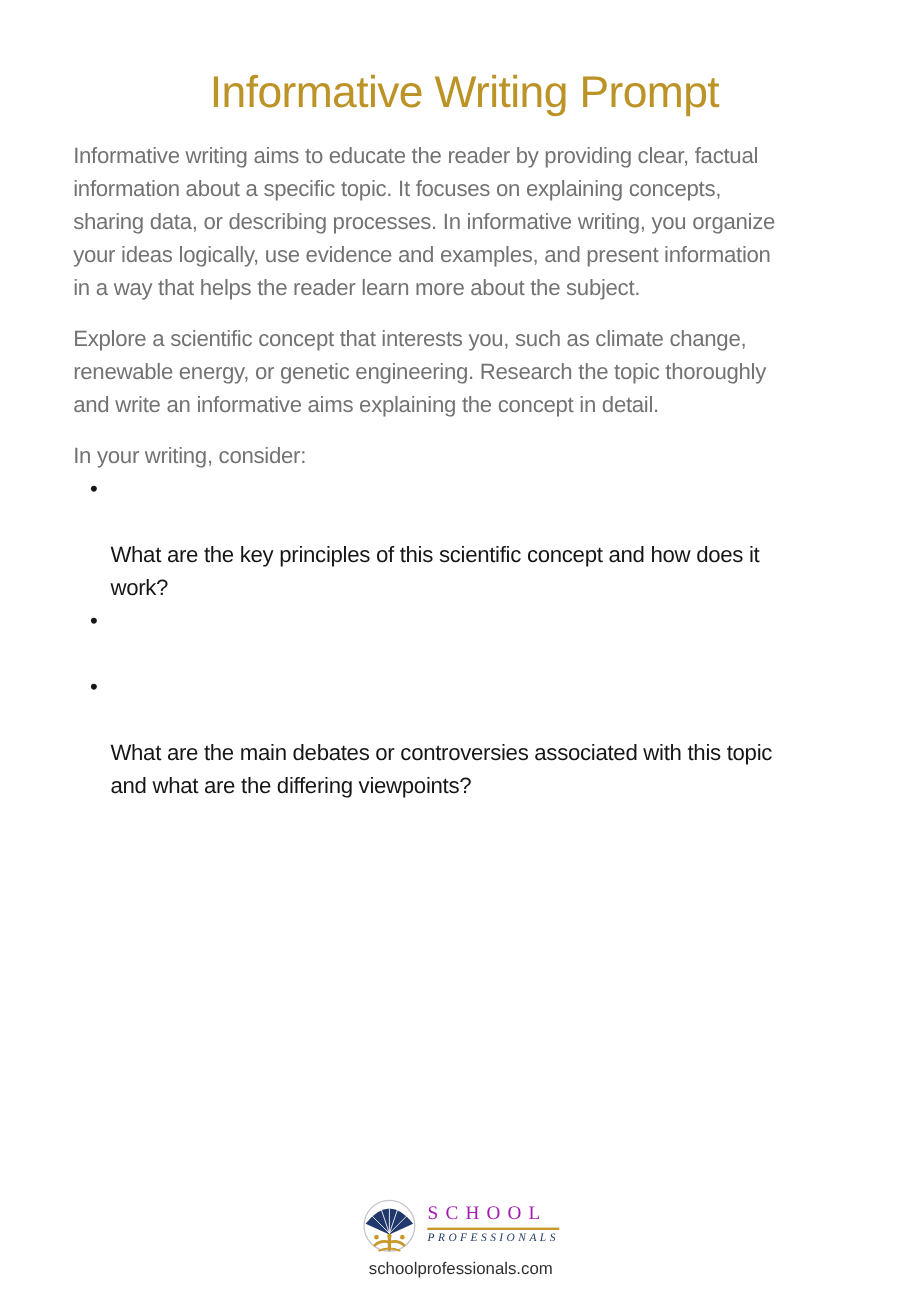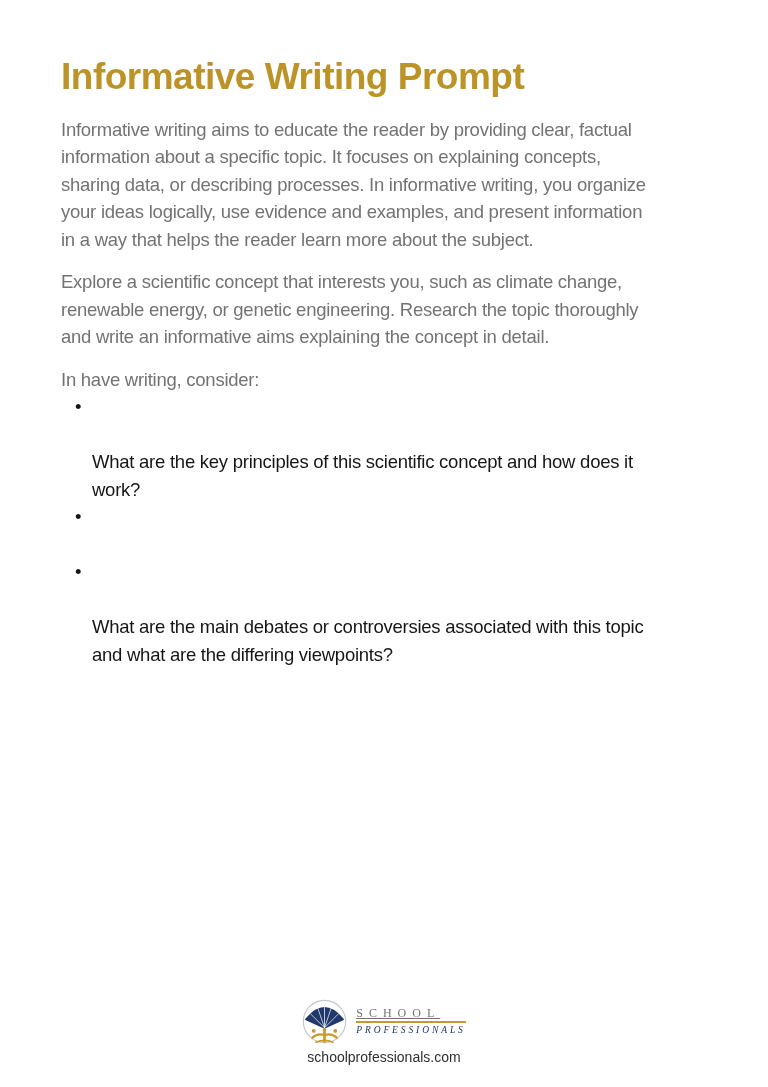--- a/index.html
+++ b/index.html
@@ -10,25 +10,26 @@
     position: relative;
     font-family: "Liberation Sans", sans-serif;
     color: #161616;
     overflow: hidden;
   }
   .sheet { width: 100%; height: 100%; position: relative; background: #ffffff; }
   .content { padding: 44px 55px 0 61px; }
 
   .doc-title {
     font-size: 37px;
-    font-weight: bold;
+    font-weight: normal;
     color: #BC9327;
     letter-spacing: -0.5px;
     margin: 12px 0 17px 0;
     line-height: 1.15;
+    text-align: center;
   }
 
   .para {
     font-size: 18.5px;
     line-height: 27.5px;
     letter-spacing: -0.25px;
     color: #737373;
     white-space: pre-line;
     margin: 0 0 15px 0;
   }
@@ -61,26 +62,25 @@
   }
   .logo-row {
     display: flex;
     align-items: center;
     gap: 9px;
   }
   .logo-icon { width: 45px; height: 45px; display: block; }
   .logo-text { display: flex; flex-direction: column; }
   .logo-name {
     font-family: "Liberation Serif", serif;
-    font-size: 12px;
+    font-size: 16px;
     letter-spacing: 6px;
-    color: #737373;
+    color: #a21caf;
     line-height: 1.05;
     white-space: nowrap;
-    text-decoration: underline;
   }
   .logo-rule { height: 2px; background: #C9992C; margin: 2px 0 2px 0; }
   .logo-sub {
     font-family: "Liberation Serif", serif;
     font-size: 9.5px;
     letter-spacing: 2.9px;
     color: #20386B;
     line-height: 1.2;
     white-space: nowrap;
     font-style: italic;
@@ -103,21 +103,21 @@
     <p class="para">Informative writing aims to educate the reader by providing clear, factual
 information about a specific topic. It focuses on explaining concepts,
 sharing data, or describing processes. In informative writing, you organize
 your ideas logically, use evidence and examples, and present information
 in a way that helps the reader learn more about the subject.</p>
 
     <p class="para">Explore a scientific concept that interests you, such as climate change,
 renewable energy, or genetic engineering. Research the topic thoroughly
 and write an informative aims explaining the concept in detail.</p>
 
-    <p class="para consider">In have writing, consider:</p>
+    <p class="para consider">In your writing, consider:</p>
 
     <ul class="bullet-list">
       <li>
         <span class="bullet-dot">•</span>
         <span>What are the key principles of this scientific concept and how does it
 work?</span>
       </li>
       <li>
         <span class="bullet-dot">•</span>
       </li>

